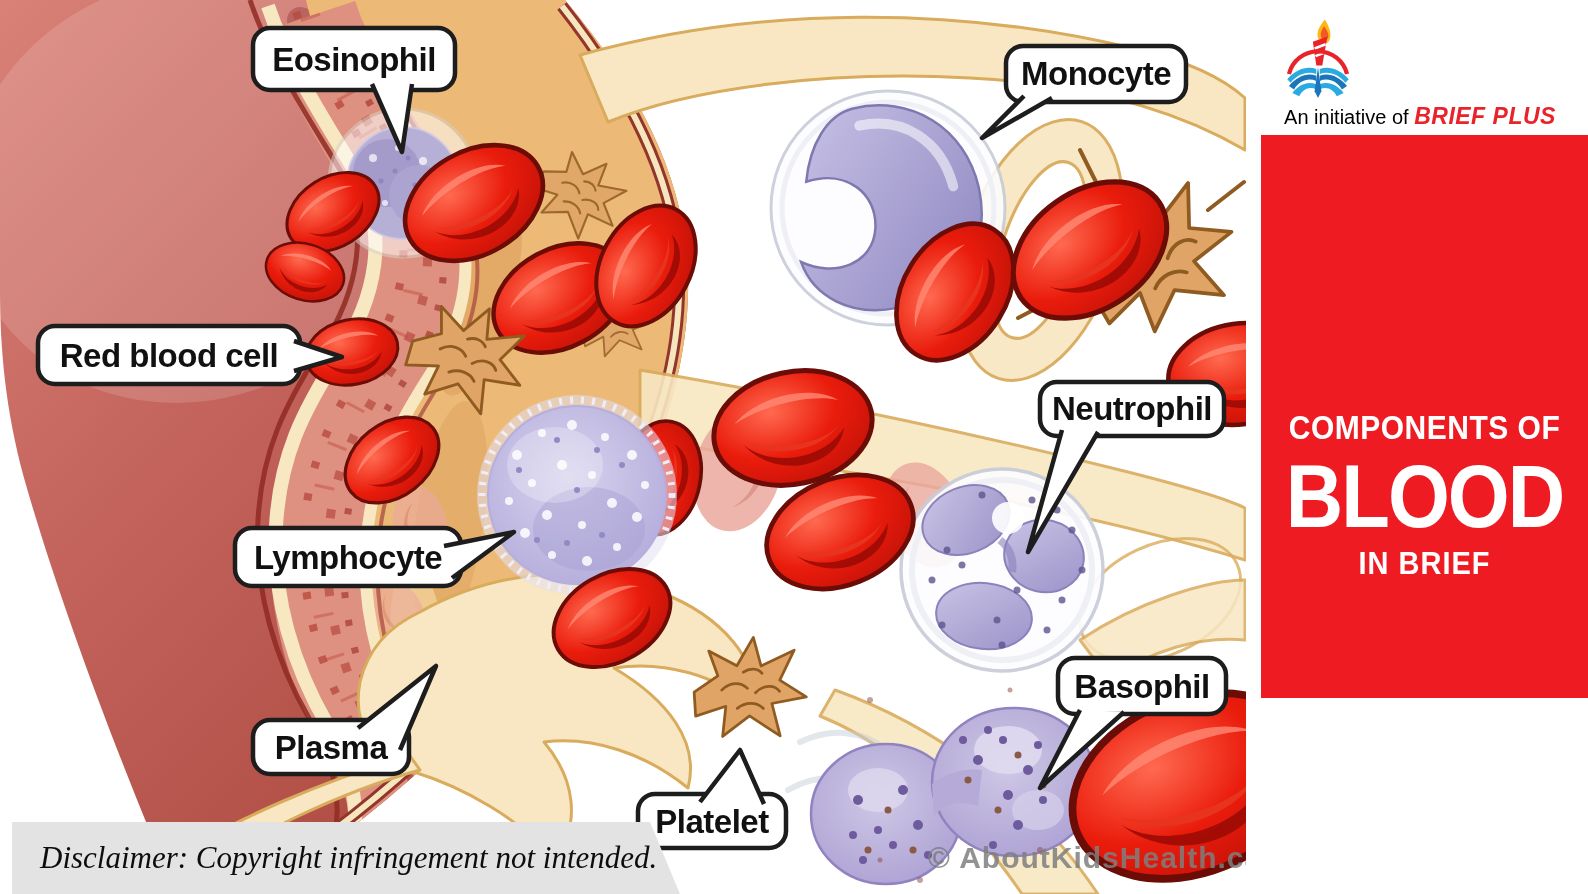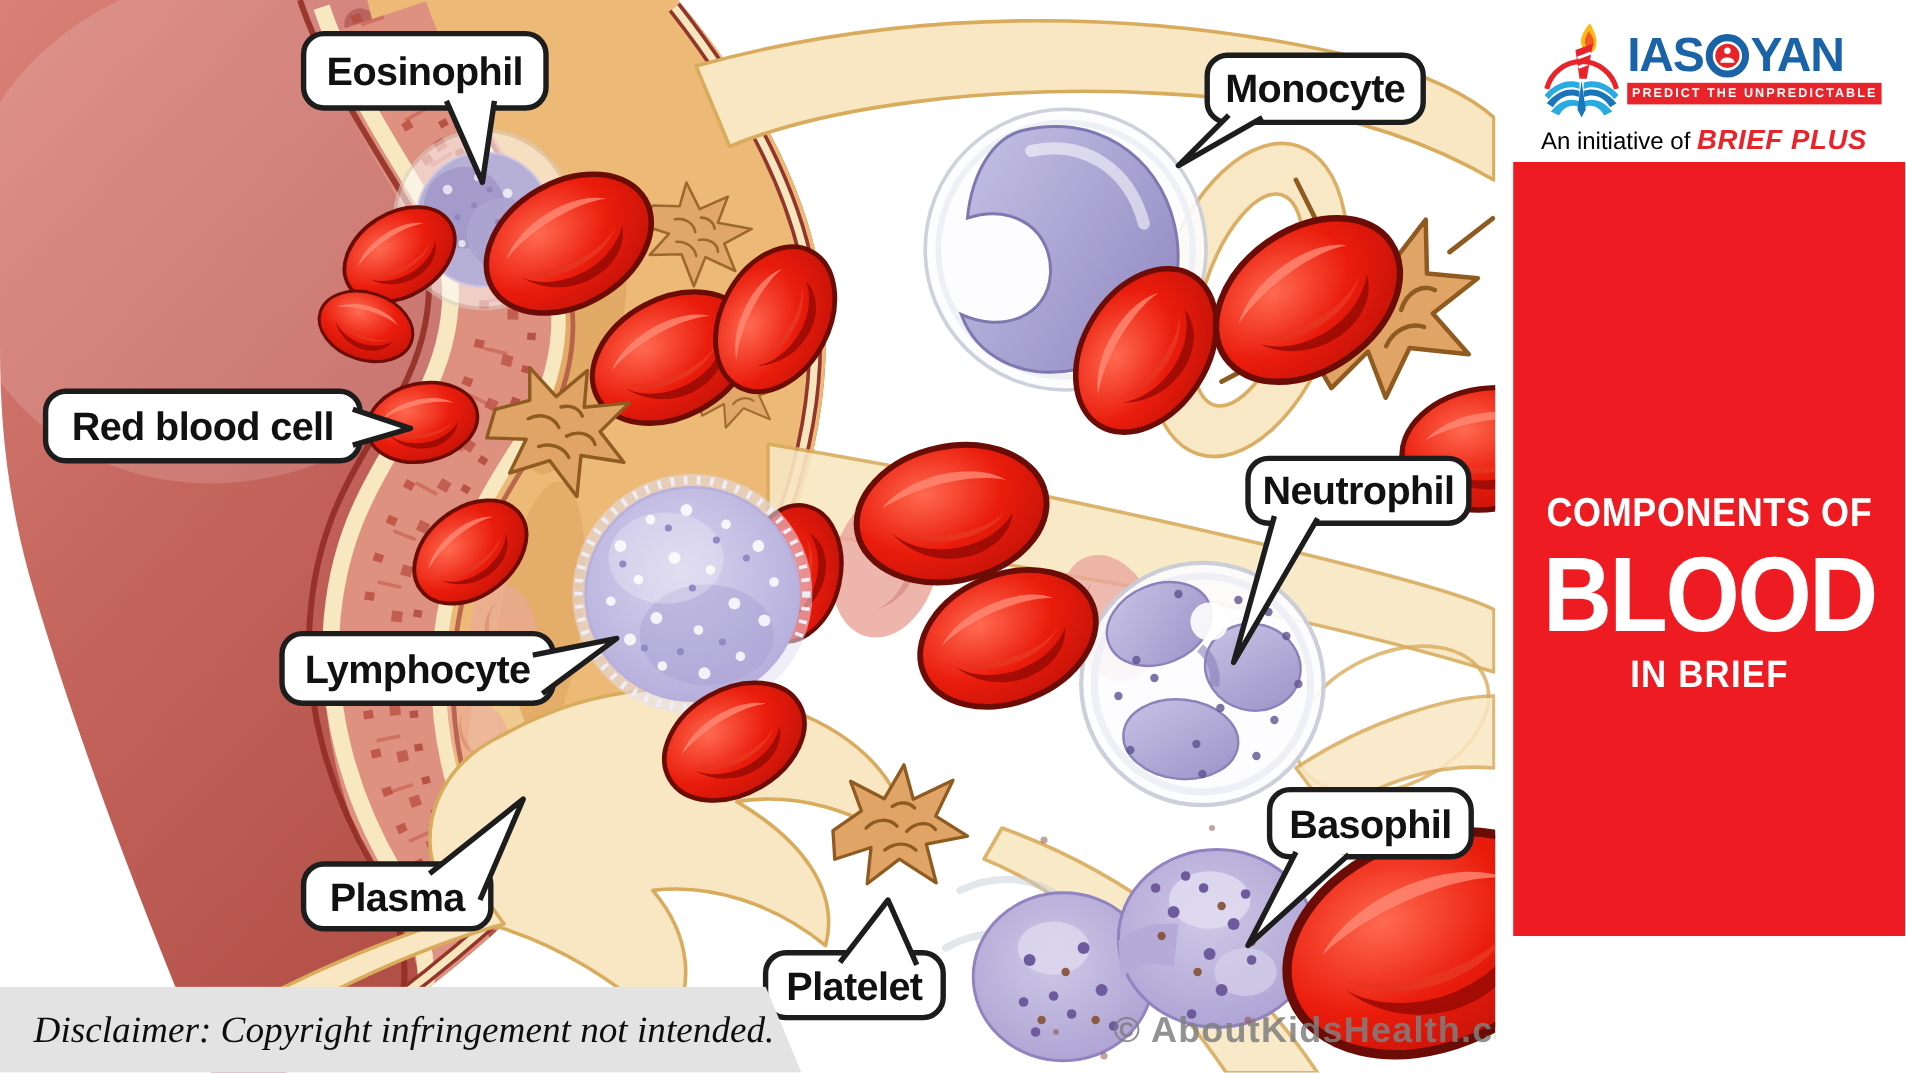--- a/index.html
+++ b/index.html
@@ -3,28 +3,28 @@
 <meta charset="utf-8">
 <title>Components of Blood</title>
 <style>
   html,body{margin:0;padding:0;background:#fff;font-family:"Liberation Sans",sans-serif;}
   .stage{position:relative;width:1588px;height:894px;overflow:hidden;background:#fff;}
   .illu{position:absolute;left:0;top:0;}
   .illu text{font-family:"Liberation Sans",sans-serif;}
   .bubble-text{font-size:33px;font-weight:bold;letter-spacing:-0.5px;fill:#111;}
   .watermark-text{font-size:30px;font-weight:bold;fill:#7f7f7f;opacity:.85;letter-spacing:1px;}
 
-  .side-panel{position:absolute;left:1261px;top:135px;width:327px;height:645px;
+  .side-panel{position:absolute;left:1261px;top:135px;width:327px;height:563px;
     background:#ee1b23;color:#fff;text-align:center;}
   .panel-inner{padding-top:276px;}
   .p-line1{font-size:30px;font-weight:bold;letter-spacing:.5px;transform:scaleY(1.12);}
   .p-line2{font-size:82px;font-weight:bold;letter-spacing:-2px;line-height:1.02;transform:scale(.97,1.08);margin:10px 0 8px;}
   .p-line3{font-size:29px;font-weight:bold;letter-spacing:1px;transform:scaleY(1.1);}
 
-  .disclaimer{position:absolute;left:0;top:822px;width:668px;height:72px;background:#e3e3e3;
+  .disclaimer{position:absolute;left:12px;top:822px;width:668px;height:72px;background:#e3e3e3;
     clip-path:polygon(0 0,95.5% 0,100% 100%,0 100%);
     font-family:"Liberation Serif",serif;font-style:italic;font-size:31px;color:#0d0d0d;
     line-height:72px;padding-left:28px;box-sizing:border-box;white-space:nowrap;}
 
   .logo{position:absolute;left:1282px;top:16px;width:276px;}
   .logo-top{display:flex;align-items:flex-start;}
   .logo-icon{width:72px;height:82px;flex:none;margin-top:0;}
   .logo-right{margin-left:2px;margin-top:10px;}
   .logo-name{font-size:40px;font-weight:bold;color:#1b63a8;letter-spacing:-1px;line-height:1;display:flex;align-items:center;}
   .logo-g{width:37px;height:37px;margin:0 1px;flex:none;}
@@ -385,33 +385,20 @@
         <path d="M 8,82 C 18,70 30,66 40,70 L 40,76 C 30,72 20,76 14,86 Z" fill="#1b75bb"></path>
         <path d="M 12,90 C 20,80 30,76 40,80 L 40,86 C 32,82 24,86 20,94 Z" fill="#29abe2"></path>
       </g>
       <g transform="translate(84,0) scale(-1,1)">
         <path d="M 6,74 C 16,62 30,58 40,62 L 40,68 C 30,64 18,68 10,78 Z" fill="#29abe2"></path>
         <path d="M 8,82 C 18,70 30,66 40,70 L 40,76 C 30,72 20,76 14,86 Z" fill="#1b75bb"></path>
         <path d="M 12,90 C 20,80 30,76 40,80 L 40,86 C 32,82 24,86 20,94 Z" fill="#29abe2"></path>
       </g>
       <path d="M 42,60 L 38,88 L 42,96 L 46,88 Z" fill="#1b75bb"></path>
     </svg>
-    <div class="logo-right">
-      <div class="logo-name">
-        <span>IAS</span>
-        <svg class="logo-g" viewBox="0 0 44 44">
-          <circle cx="22" cy="22" r="18" fill="#ffffff" stroke="#1b63a8" stroke-width="7"></circle>
-          <circle cx="22" cy="22" r="12" fill="#e8232a"></circle>
-          <circle cx="22" cy="17" r="3.2" fill="#ffffff"></circle>
-          <path d="M 15,29 C 15,22 29,22 29,29 Z" fill="#ffffff"></path>
-        </svg>
-        <span>YAN</span>
-      </div>
-      <div class="logo-tagline">PREDICT THE UNPREDICTABLE</div>
-    </div>
   </div>
   <div class="logo-initiative">
     <span>An initiative of</span>
     <span class="logo-brand">BRIEF PLUS</span>
   </div>
 </div>
 
 <div class="side-panel">
   <div class="panel-inner">
     <div class="p-line1">COMPONENTS OF</div>

